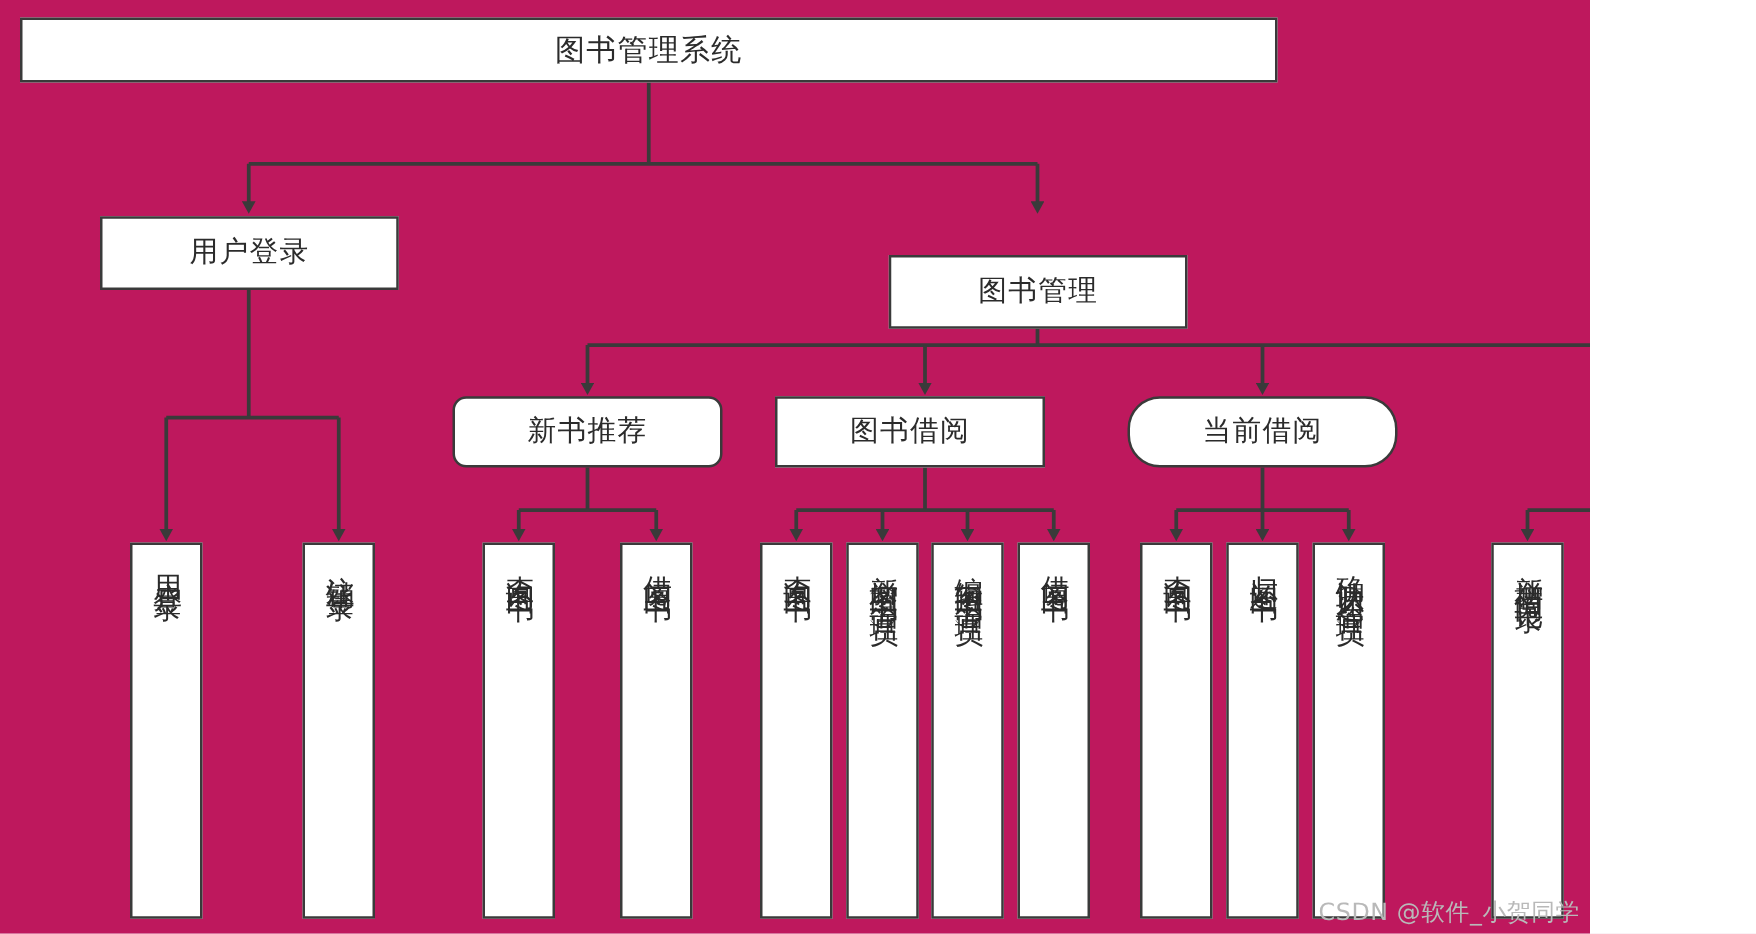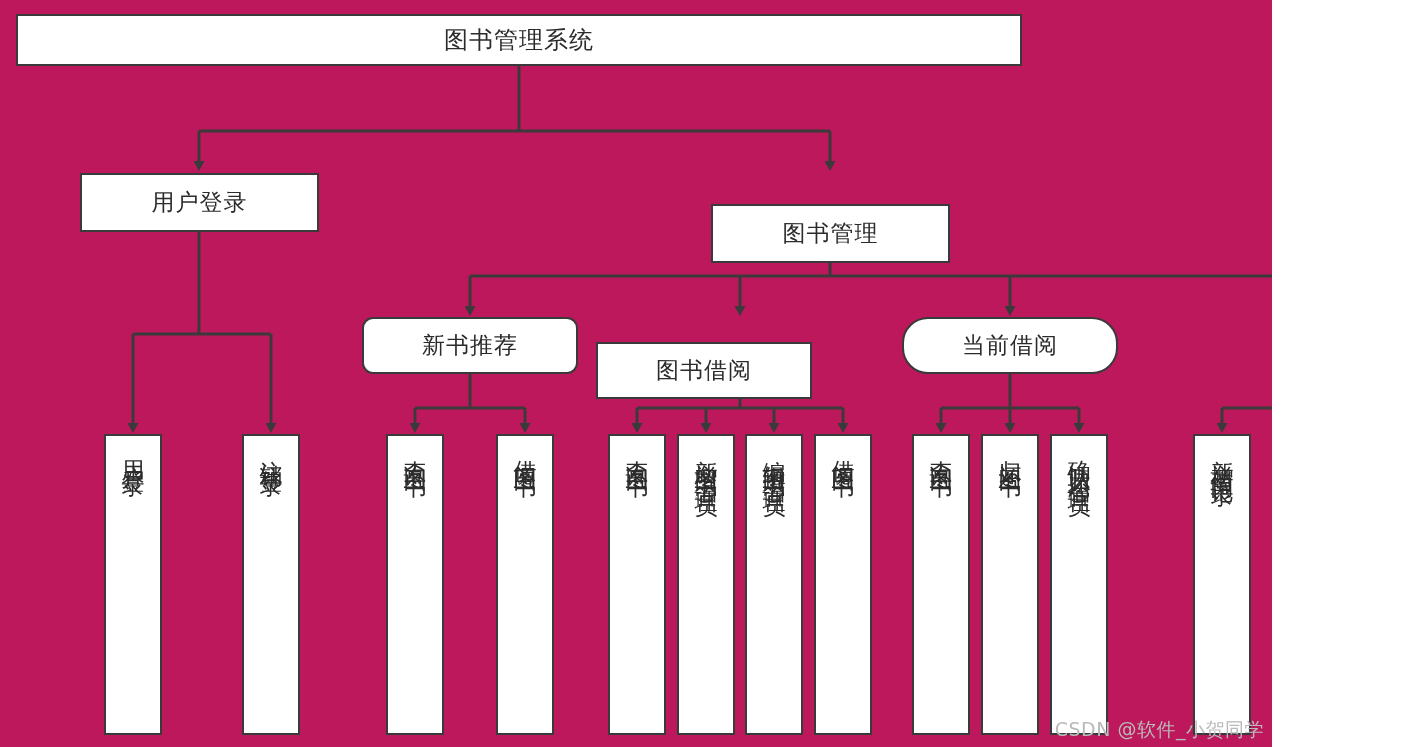--- a/index.html
+++ b/index.html
@@ -142,21 +142,21 @@
   </div>
 
   <div class="node horiz" style="left:711px; top:158px; width:239px; height:59px;margin-top:46px;">
     <span class="label">图书管理</span>
   </div>
 
   <div class="node horiz" style="left:362px; top:317px; width:216px; height:57px;border-radius:11px;">
     <span class="label">新书推荐</span>
   </div>
 
-  <div class="node horiz" style="left:596px; top:317px; width:216px; height:57px;margin-top:25px;">
+  <div class="node horiz" style="left:620px; top:317px; width:216px; height:57px;">
     <span class="label">图书借阅</span>
   </div>
 
   <div class="node horiz" style="left:902px; top:317px; width:216px; height:57px;border-radius:26px;">
     <span class="label">当前借阅</span>
   </div>
 
 
   <div class="node vert" style="left:104px; top:434px; width:58px; height:301px;">
     <span class="label">用户登录</span>

